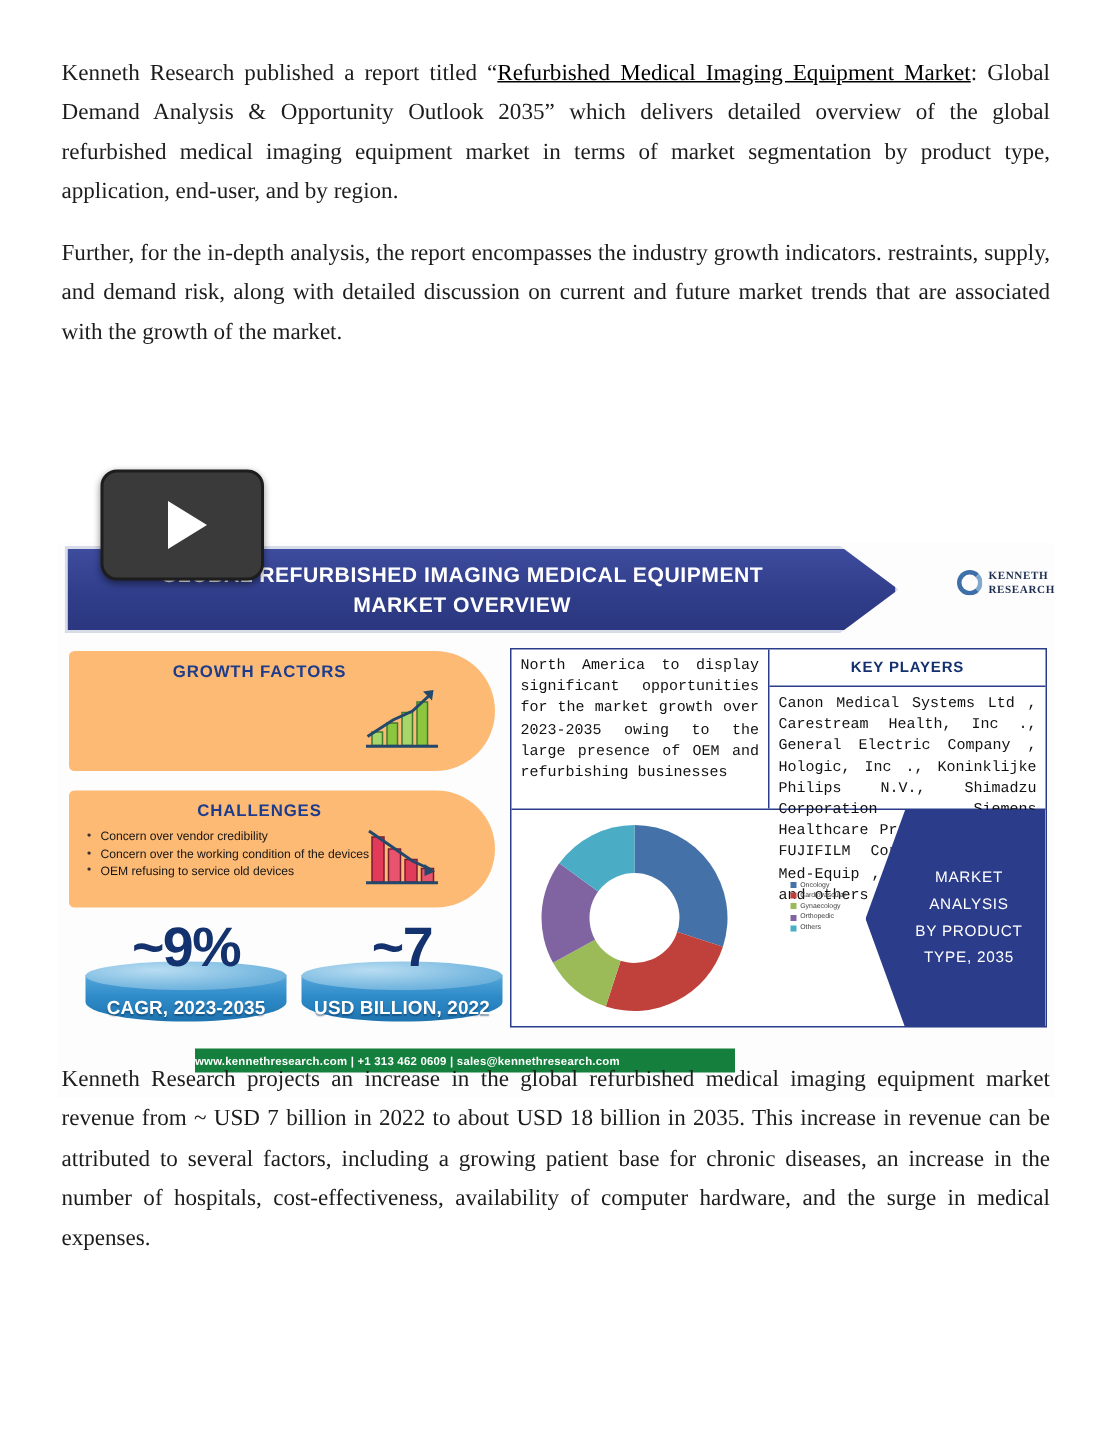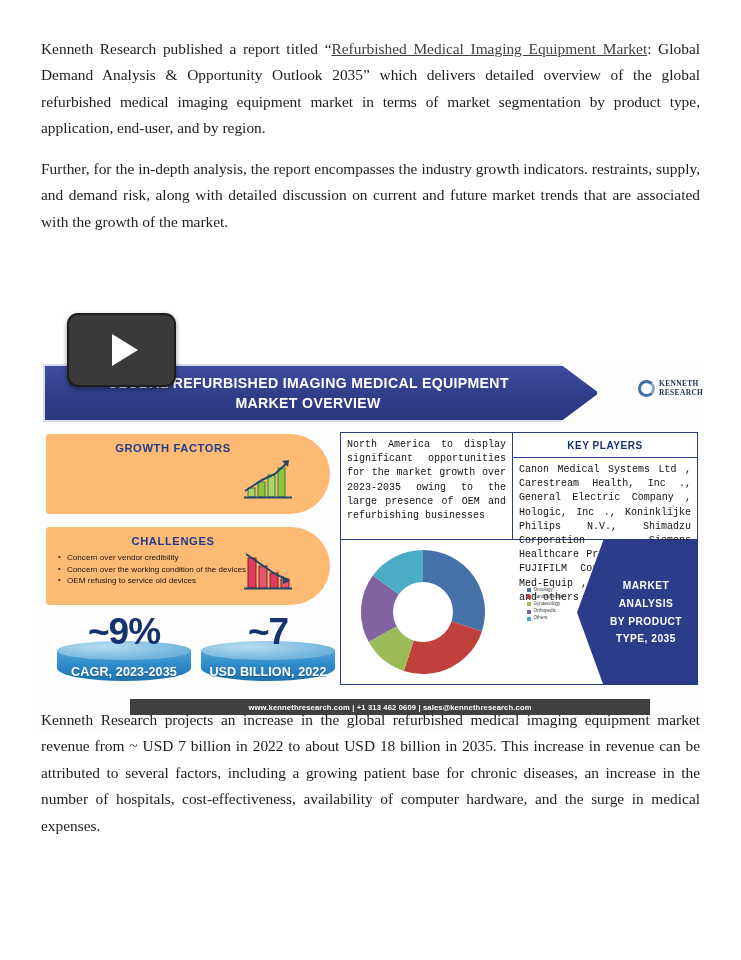--- a/index.html
+++ b/index.html
@@ -46,21 +46,21 @@
   .para {
     font-family: "Liberation Serif", serif;
     font-size: 15.4px;
     line-height: 1.72;
     text-align: justify;
     text-align-last: left;
     color: #1c1c1c;
     margin: 0 0 14px 0;
   }
   a.inline-link {
-    color: #404040;
+    color: #000000;
     text-decoration: underline;
   }
 
   
   .play-overlay {
     position: absolute;
     left: 67px;
     top: 313px;
     width: 105px;
     height: 70px;
@@ -312,38 +312,38 @@
     right: 0; top: 0;
     width: 120px; height: 145px;
     background: #2b3c8a;
     clip-path: polygon(22% 0, 100% 0, 100% 100%, 22% 100%, 0 50%);
     display: flex;
     align-items: center;
     justify-content: center;
   }
   .ma-text {
     font-family: "Liberation Sans", sans-serif;
-    font-weight: bold;
+    font-weight: normal;
     font-size: 10.2px;
     letter-spacing: .5px;
     line-height: 1.75;
     color: #ffffff;
     text-align: center;
     padding-left: 18px;
   }
 
   
   .ig-footer {
     position: absolute;
     left: 92px; top: 337px;
-    width: 520px; height: 16px;
-    background: #404040;
+    width: 360px; height: 16px;
+    background: #15803d;
     display: flex;
     align-items: center;
-    justify-content: center;
+    justify-content: flex-start;
   }
   .ig-footer span {
     font-family: "Liberation Sans", sans-serif;
     font-weight: bold;
     font-size: 7.6px;
     color: #ffffff;
     letter-spacing: .15px;
   }
 
   .bottom-para {

